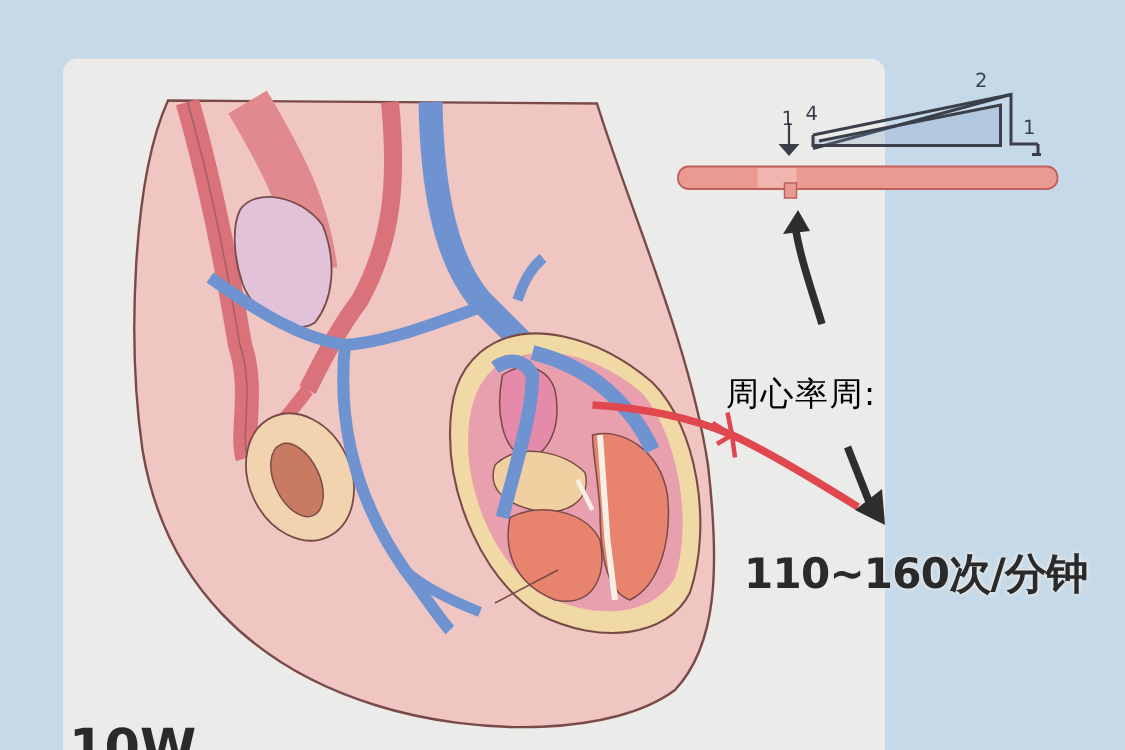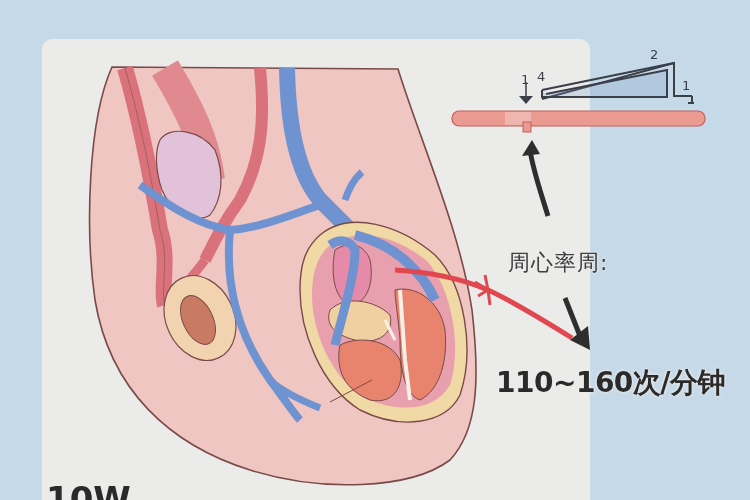--- a/index.html
+++ b/index.html
@@ -7,21 +7,21 @@
       width:750px; height:500px; overflow:hidden; position:relative;
       background:#c6d9e8;
       font-family:"DejaVu Sans","Liberation Sans",sans-serif;
     }
     .card {
       position:absolute; left:42px; top:39px; width:548px; height:480px;
       background:#ebebea; border-radius:10px;
     }
     .illus { position:absolute; left:0; top:0; width:750px; height:500px; }
     .label-title {
-      position:absolute; left:508px; top:248px; font-size:22px; color:#404040;
+      position:absolute; left:484px; top:248px; font-size:22px; color:#000000;
       letter-spacing:1px; white-space:nowrap;
       text-shadow: 0 0 3px #ebebea, 0 0 3px #ebebea;
     }
     .label-rate {
       position:absolute; left:496px; top:364px; font-size:28px; font-weight:bold;
       color:#2a2a2a; white-space:nowrap; letter-spacing:-0.5px;
       text-shadow: 0 0 3px #ebebea, 0 0 3px #ebebea;
     }
     .week-label {
       position:absolute; left:46px; top:482px; font-size:34px; font-weight:bold;

